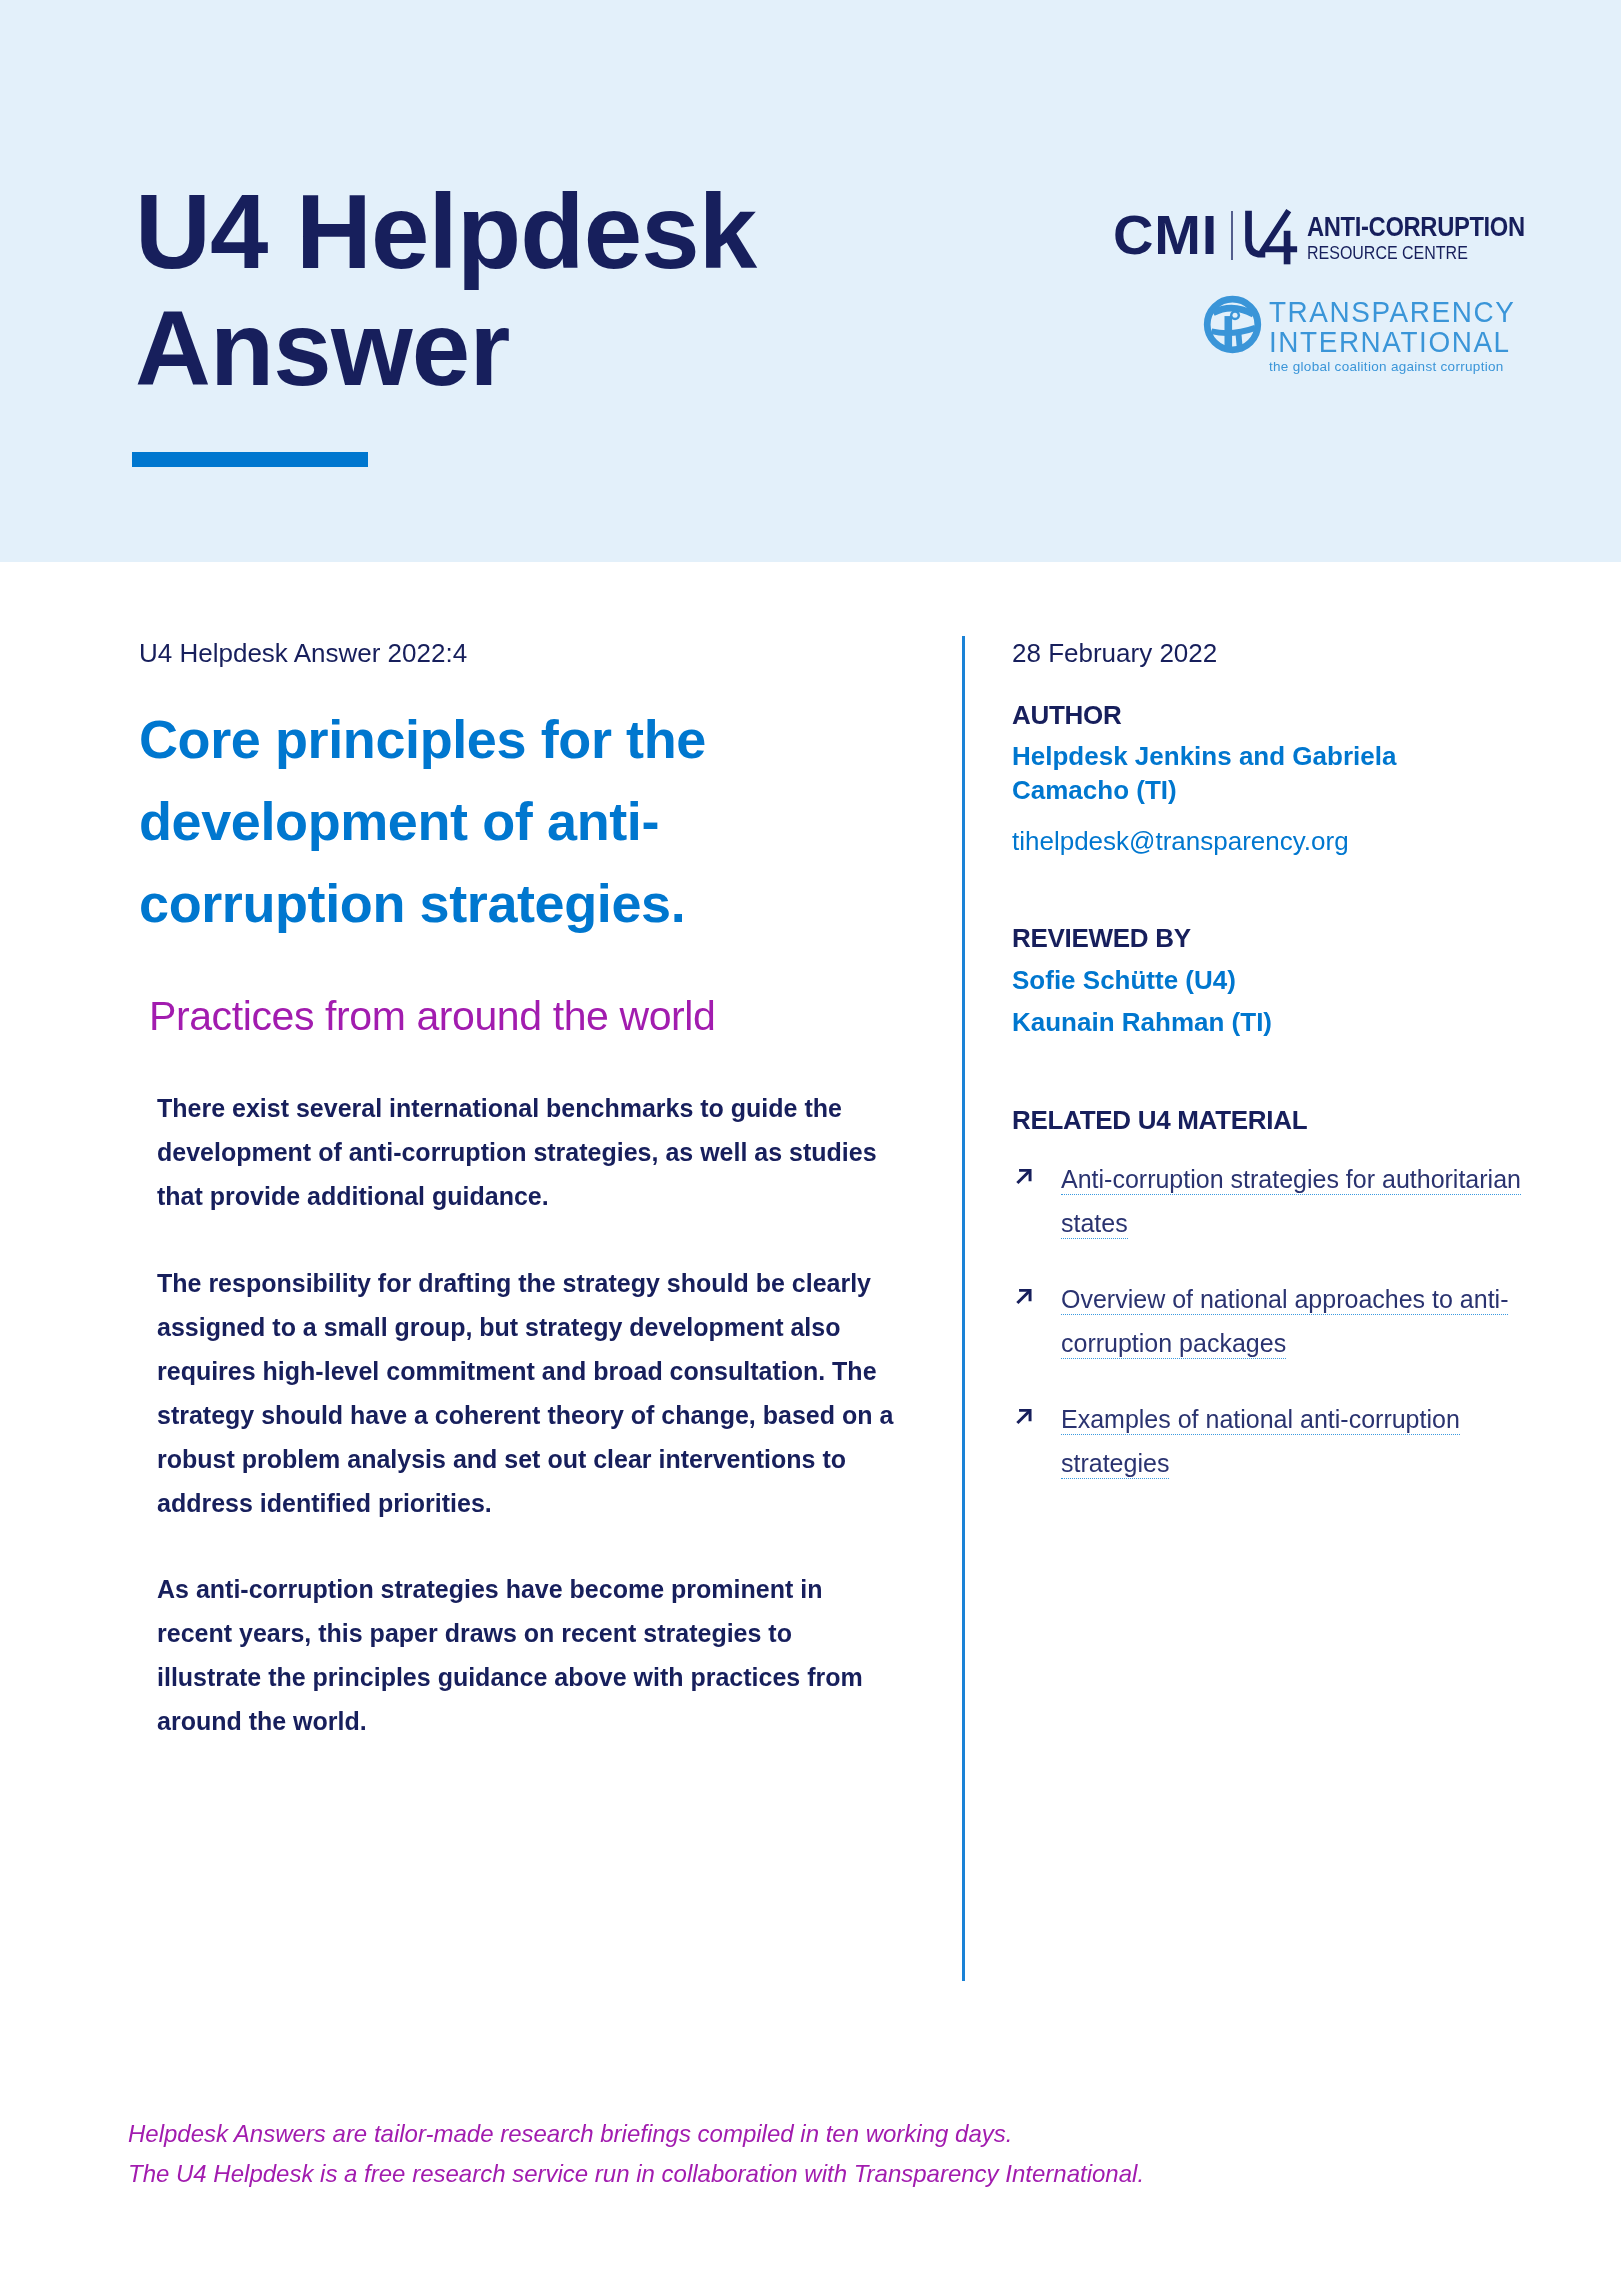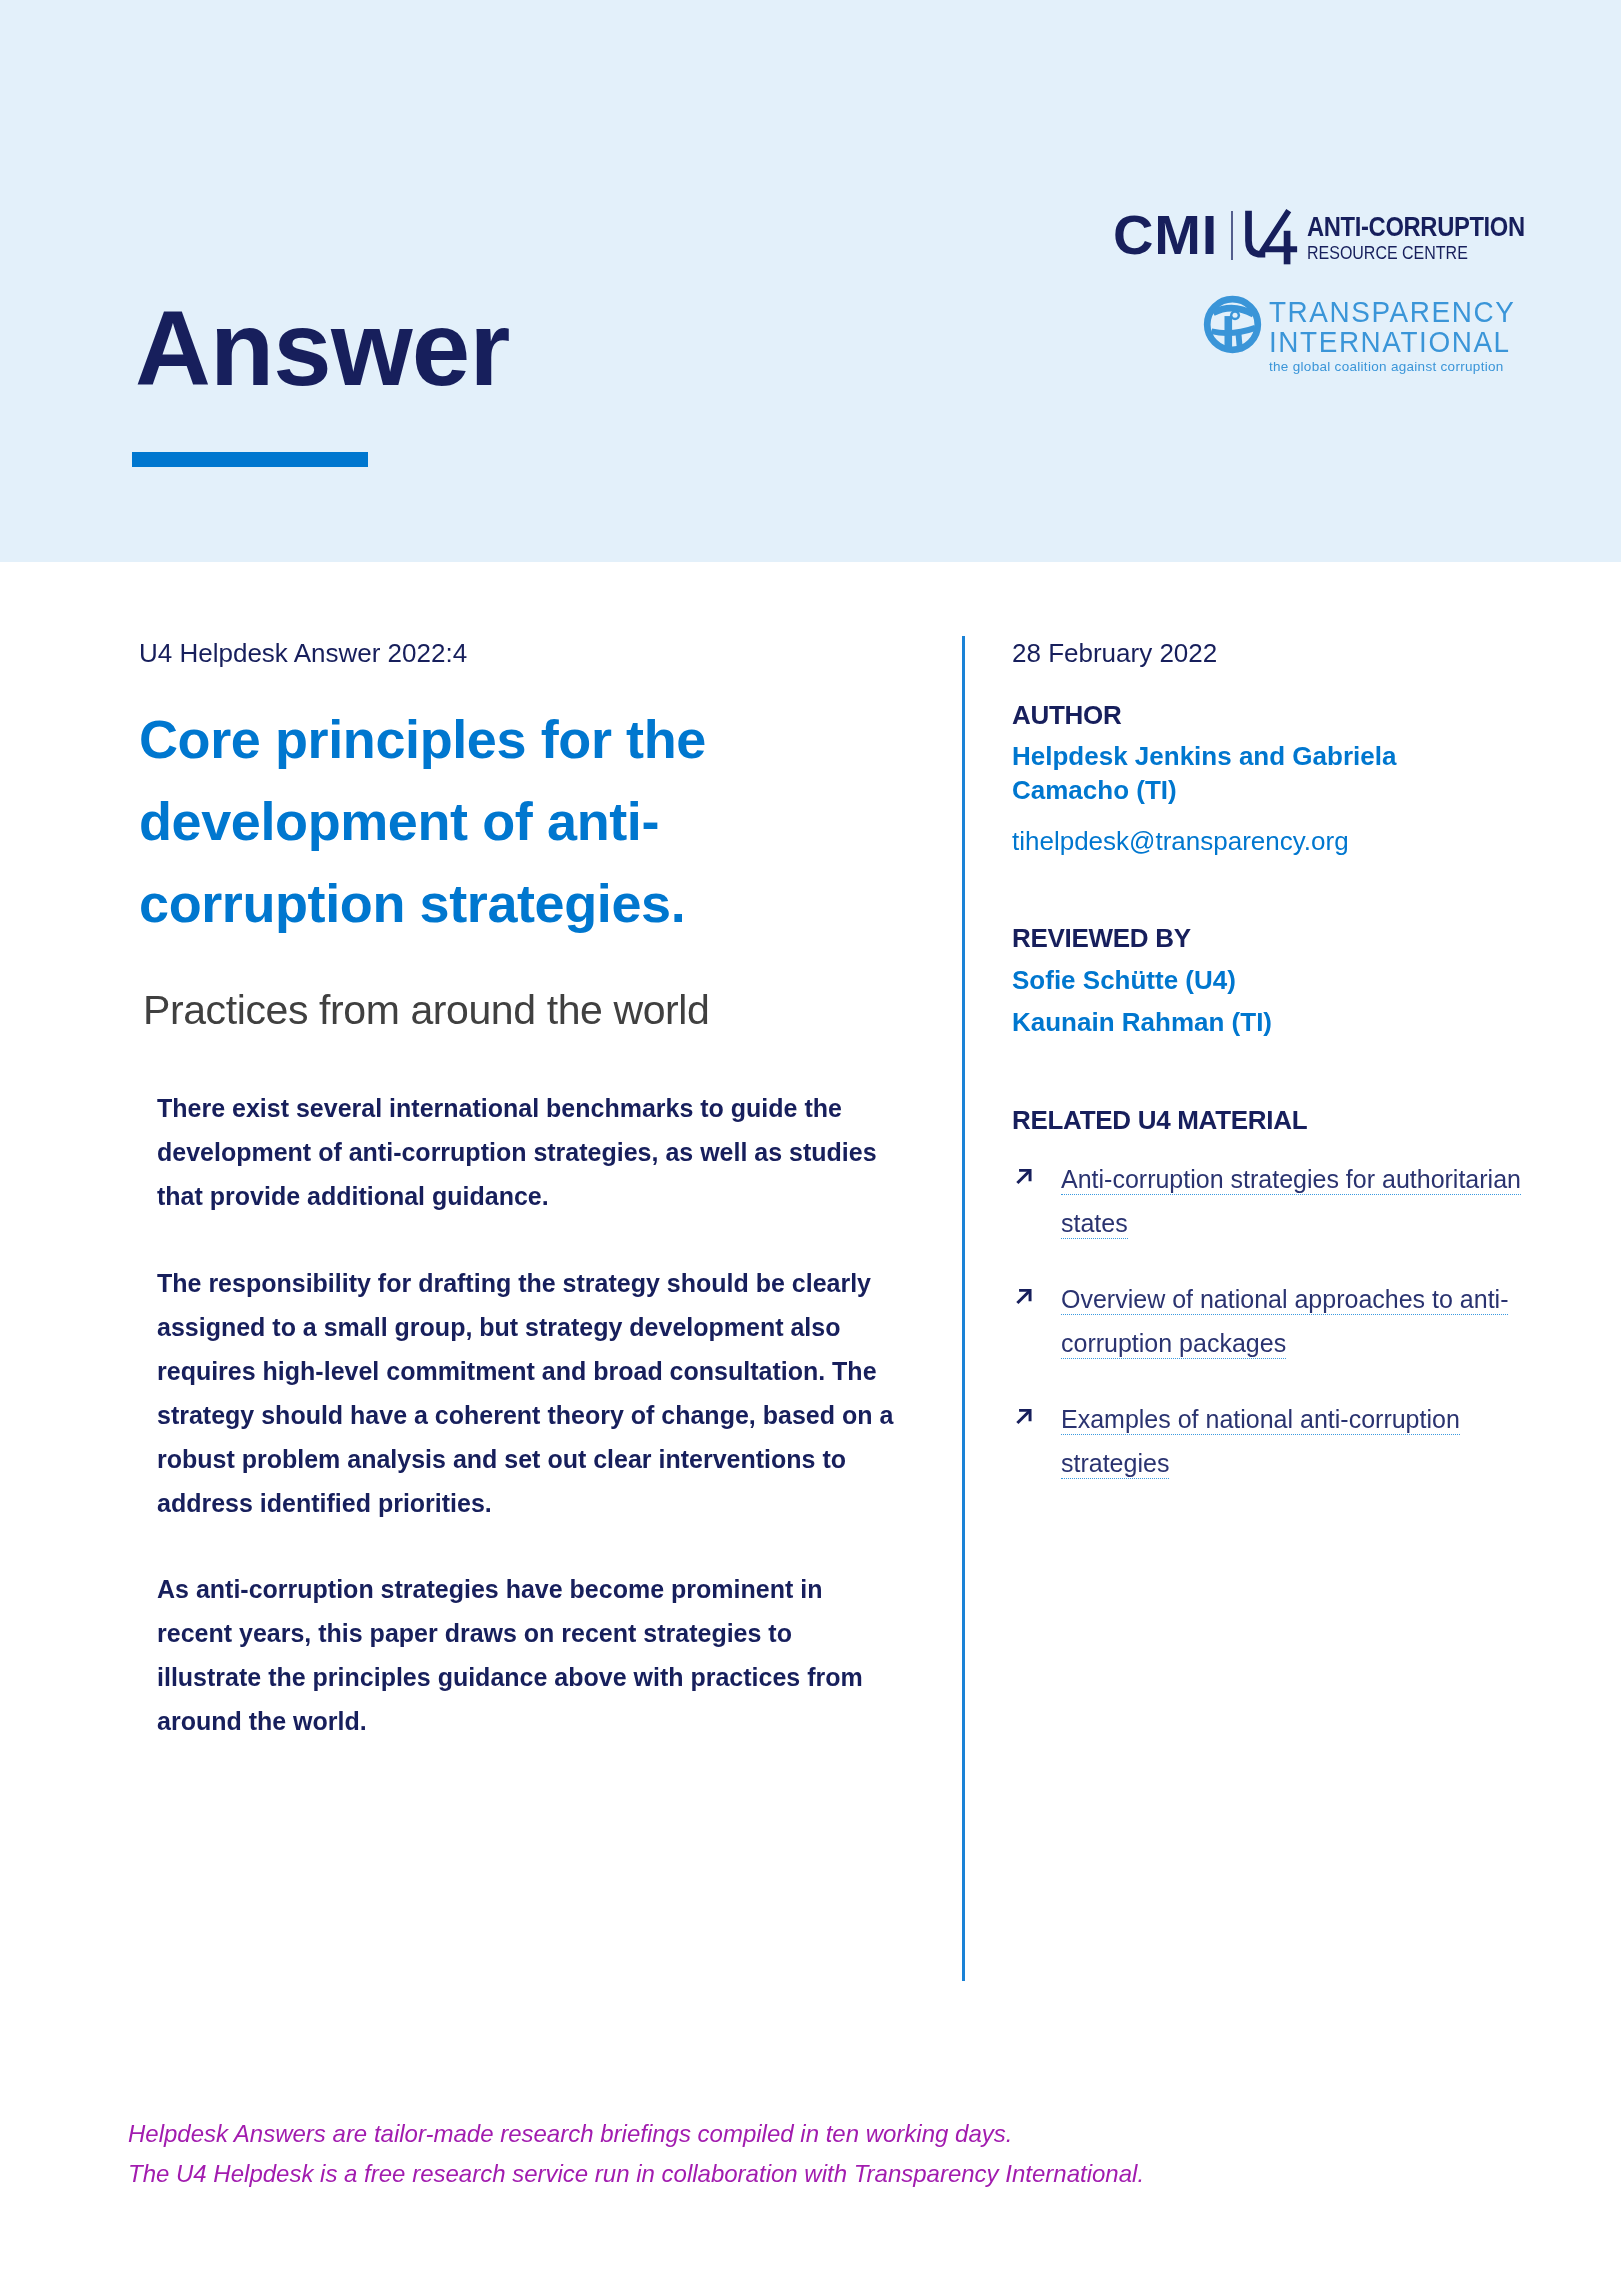--- a/index.html
+++ b/index.html
@@ -19,21 +19,21 @@
   .acrc .l2 { font-size:18.6px; color:#171f5c; display:block; margin-top:2.5px; transform:scaleX(0.86); transform-origin:left; letter-spacing:0px; }
   .ti-globe { left:1203px; top:294px; width:59px; height:61px; }
   .ti-text { left:1269px; top:297px; color:#3a95d8; line-height:1; }
   .ti-text .t1, .ti-text .t2 { display:block; font-size:30px; font-weight:400; letter-spacing:1.7px; transform:scaleX(0.93); transform-origin:left; }
   .ti-text .t2 { margin-top:0px; }
   .ti-text .t3 { display:block; font-size:13.5px; letter-spacing:0.3px; margin-top:3px; }
 
   
   .kicker { left:139px; top:636px; font-size:26px; line-height:34px; color:#171f5c; }
   .doc-title { left:139px; top:698px; width:760px; margin:0; font-size:54px; font-weight:700; line-height:82px; color:#0077cf; letter-spacing:-0.4px; }
-  .doc-sub { left:139px; top:981px; margin:4px; font-size:41px; font-weight:400; line-height:51px; color:#404040; letter-spacing:-0.4px; }
+  .doc-sub { left:139px; top:981px; margin:10px; font-size:41px; font-weight:400; line-height:51px; color:#a21caf; letter-spacing:-0.4px; }
   .body-para { left:139px; width:743px; margin:18px; font-size:25px; line-height:44px; color:#171f5c;font-weight:bold; }
   .p1 { top:1068px; }
   .p2 { top:1243px; }
   .p3 { top:1549px; }
 
   .footer-note { left:128px; top:2114px; font-size:24px; line-height:40px; font-style:italic; color:#a21caf; }
 
   
   .divider { left:962px; top:636px; width:3.4px; height:1345px; background:#1a82d6; }
 
@@ -56,21 +56,21 @@
   .arrow-icon { position:absolute; left:1.7px; top:10px; width:18.6px; height:18.6px; }
   .rel-link { position:absolute; left:49px; top:0; width:473px; font-size:25px; line-height:44px; color:#2a3370; text-decoration:none; cursor:pointer; }
   .rel-link span.ul { border-bottom:1.7px dotted #3a9ae0; padding-bottom:0.8px; }
 </style>
 </head>
 <body>
 
 <div class="abs header-bg"></div>
 
 <h1 class="abs hero-title">
-  <br>
+  <span>U4 Helpdesk</span><br>
   <span>Answer</span>
 </h1>
 <div class="abs hero-bar"></div>
 
 <div class="abs cmi">CMI</div>
 <div class="abs logo-sep"></div>
 <svg class="abs u4-mark" viewBox="0 0 70 68">
   <path d="M4 2 L4 38 Q4 52 16 54 L24 54" fill="none" stroke="#171f5c" stroke-width="8" stroke-linecap="butt"></path>
   <path d="M52 2 L22 48 L62 48" fill="none" stroke="#171f5c" stroke-width="7"></path>
   <path d="M50 26 L50 66" fill="none" stroke="#171f5c" stroke-width="8"></path>

